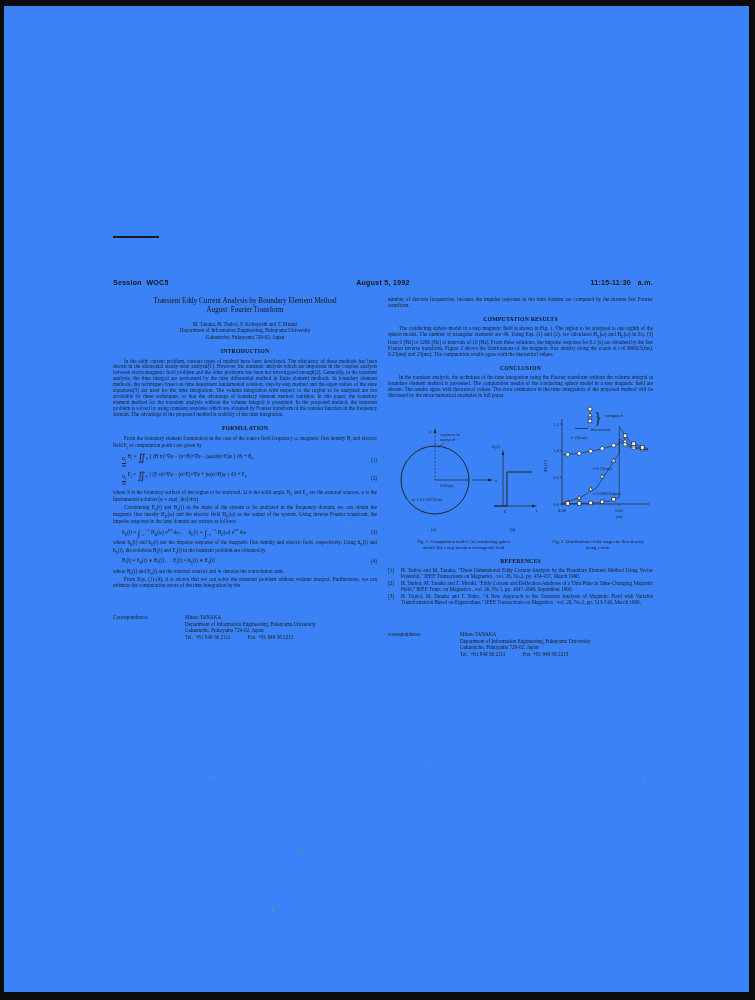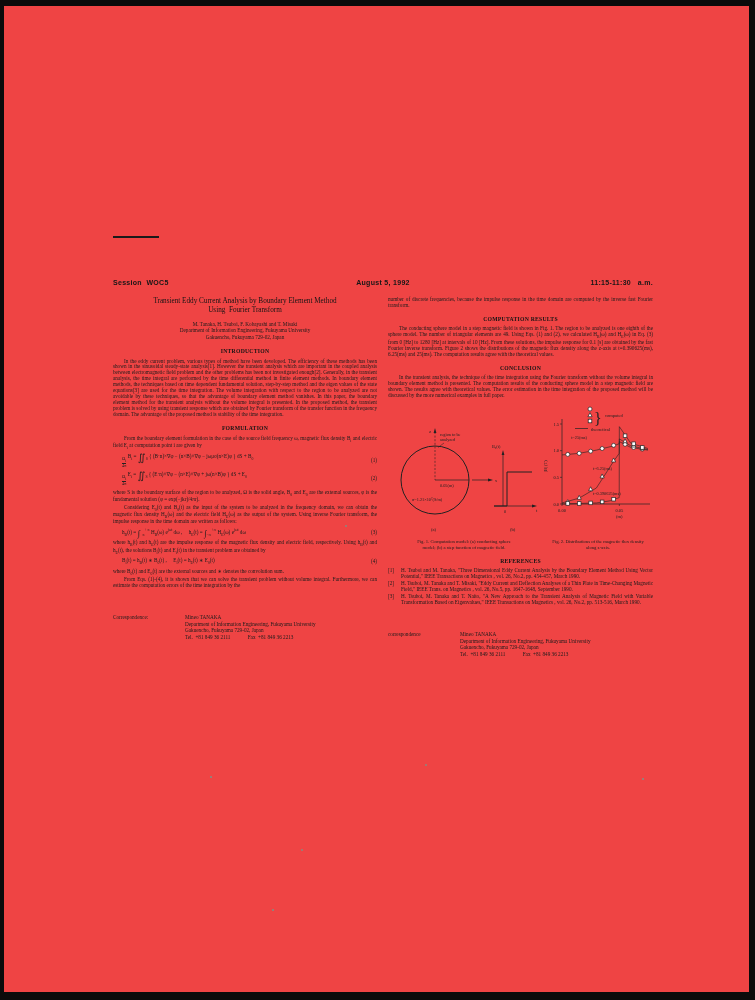--- a/index.html
+++ b/index.html
@@ -4,21 +4,21 @@
 <style>
   html,body{margin:0;padding:0;}
   body{
     width:755px;height:1000px;position:relative;
     background:#e8e6e0;
     font-family:"Liberation Serif", serif;
     color:#1c1c1c;
     -webkit-font-smoothing:antialiased;
   }
   .scan{
-    position:absolute;inset:0;background:#ef4444;
+    position:absolute;inset:0;background:#3b82f6;
     border-top:6px solid #0b0b0b;border-left:4px solid #0b0b0b;
     border-right:6px solid #0b0b0b;border-bottom:8px solid #0b0b0b;
     box-sizing:border-box;overflow:hidden;
   }
   .mark{position:absolute;left:109px;top:230px;width:46px;height:2px;background:#1a1a1a;}
   .speck{position:absolute;background:#8a8780;border-radius:50%;}
   .pre{white-space:pre;}
 
   .header{
     position:absolute;left:109px;top:273px;width:540px;display:flex;
@@ -78,21 +78,21 @@
     <span class="h-left pre">Session  WOC5</span>
     <span class="h-mid pre">August 5, 1992</span>
     <span class="h-right pre">11:15-11:30   a.m.</span>
   </div>
 
   <div class="columns">
 
     <div class="col">
       <div class="title">
         <div>Transient Eddy Current Analysis by Boundary Element Method</div>
-        <div class="pre">Using  Fourier Transform</div>
+        <div class="pre">August  Fourier Transform</div>
       </div>
       <div class="authors">
         <div>M. Tanaka, H. Tsuboi, F. Kobayashi and T. Misaki</div>
         <div>Department of Information Engineering, Fukuyama University</div>
         <div>Gakuencho, Fukuyama 729-02, Japan</div>
       </div>
 
       <h3>INTRODUCTION</h3>
       <p class="ind">In the eddy current problem, various types of method have been developed. The efficiency of these methods has been shown in the sinusoidal steady-state analysis[1]. However the transient analysis which are important in the coupled analysis between electromagnetic field problem and the other problems has been not investigated enough[2]. Generally, in the transient analysis, the time integral are performed by the time differential method in finite element methods. In boundary element methods, the techniques based on time dependent fundamental solution, step-by-step method and the eigen values of the state equations[3] are used for the time integration. The volume integration with respect to the region to be analyzed are not avoidable by these techniques, so that the advantage of boundary element method vanishes. In this paper, the boundary element method for the transient analysis without the volume integral is presented. In the proposed method, the transient problem is solved by using transient response which are obtained by Fourier transform of the transfer function in the frequency domain. The advantage of the proposed method is stability of the time integration.</p>
 

